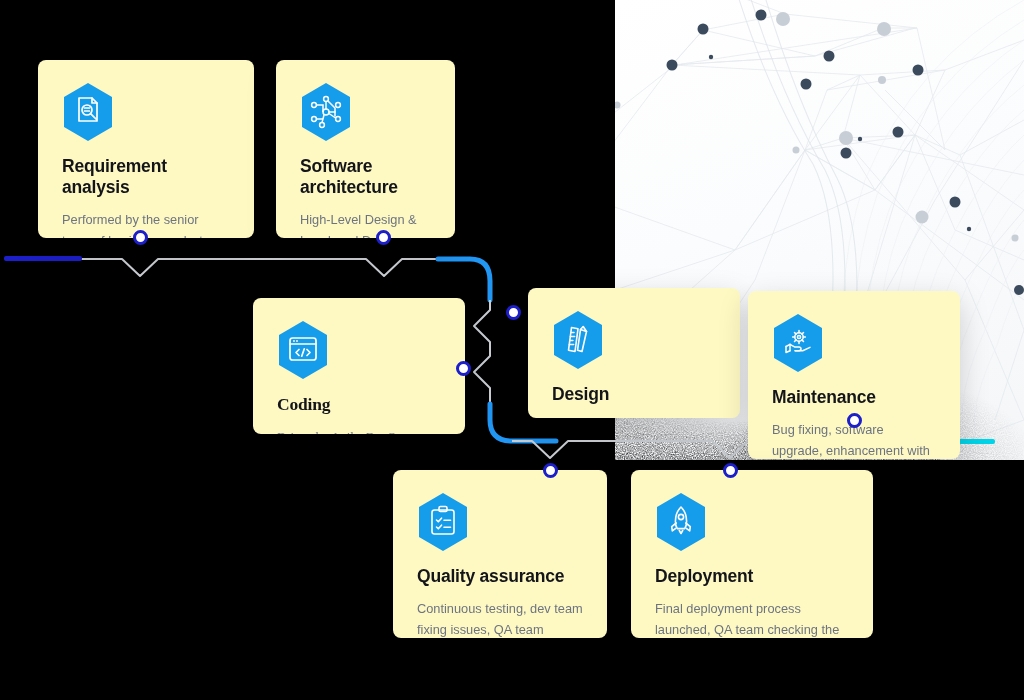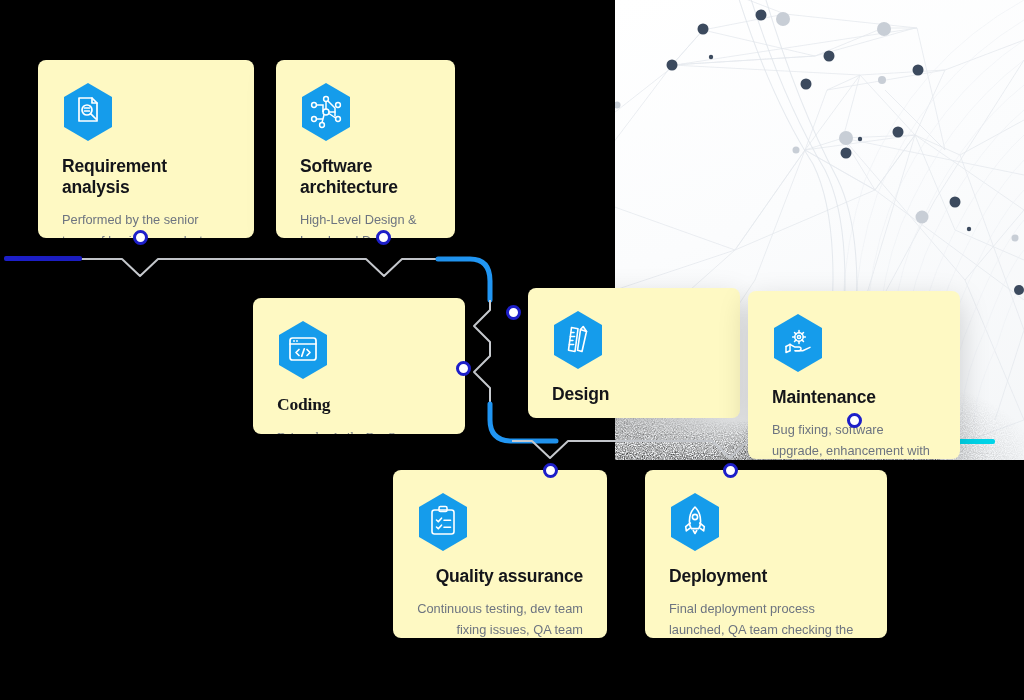--- a/index.html
+++ b/index.html
@@ -263,42 +263,42 @@
             <path d="M14 33.5 l0 6 4 -1.8"></path>
           </g>
         </svg>
       </div>
       <h3 class="c-title">Maintenance</h3>
       <p class="c-desc">Bug fixing, software upgrade, enhancement with new features</p>
     </div>
   </div>
   <div class="marker" style="left:847px;top:413px;"></div>
 
-  <div class="card" style="left:393px;top:470px;width:214px;height:168px;text-align:right;">
+  <div class="card" style="left:393px;top:470px;width:214px;height:168px;">
     <div class="inner">
       <div class="hex">
         <svg width="52" height="60" viewBox="0 0 52 60">
           <polygon points="26,1 50,15 50,45 26,59 2,45 2,15" fill="#159ceb"></polygon>
           <g stroke="#ffffff" stroke-width="1.6" fill="none" stroke-linejoin="round" stroke-linecap="round">
             <rect x="15" y="18" width="22" height="24" rx="2.5"></rect>
             <rect x="22" y="14.5" width="8" height="5" rx="1.4"></rect>
             <path d="M19.5 28 l1.8 1.8 3.2 -3.6"></path>
             <path d="M27 28.2 h6.5"></path>
             <path d="M19.5 35 l1.8 1.8 3.2 -3.6"></path>
             <path d="M27 35.2 h6.5"></path>
           </g>
         </svg>
       </div>
       <h3 class="c-title">Quality assurance</h3>
       <p class="c-desc">Continuous testing, dev team fixing issues, QA team rechecking functionality</p>
     </div>
   </div>
   <div class="marker" style="left:543px;top:463px;"></div>
 
-  <div class="card" style="left:631px;top:470px;width:242px;height:168px;margin-left:14px;">
+  <div class="card" style="left:631px;top:470px;width:242px;height:168px;">
     <div class="inner">
       <div class="hex">
         <svg width="52" height="60" viewBox="0 0 52 60">
           <polygon points="26,1 50,15 50,45 26,59 2,45 2,15" fill="#159ceb"></polygon>
           <g stroke="#ffffff" stroke-width="1.6" fill="none" stroke-linejoin="round" stroke-linecap="round">
             <path d="M26 15 c4.4 4.4 5.6 9.6 5.6 14.2 c0 3.4 -0.9 6 -1.9 7.4 h-7.4
                      c-1 -1.4 -1.9 -4 -1.9 -7.4 C20.4 24.6 21.6 19.4 26 15 Z"></path>
             <circle cx="26" cy="25" r="2.6"></circle>
             <path d="M21.3 31 l-4.6 3.6 0.6 4.3 3.4 -2.6"></path>
             <path d="M30.7 31 l4.6 3.6 -0.6 4.3 -3.4 -2.6"></path>

